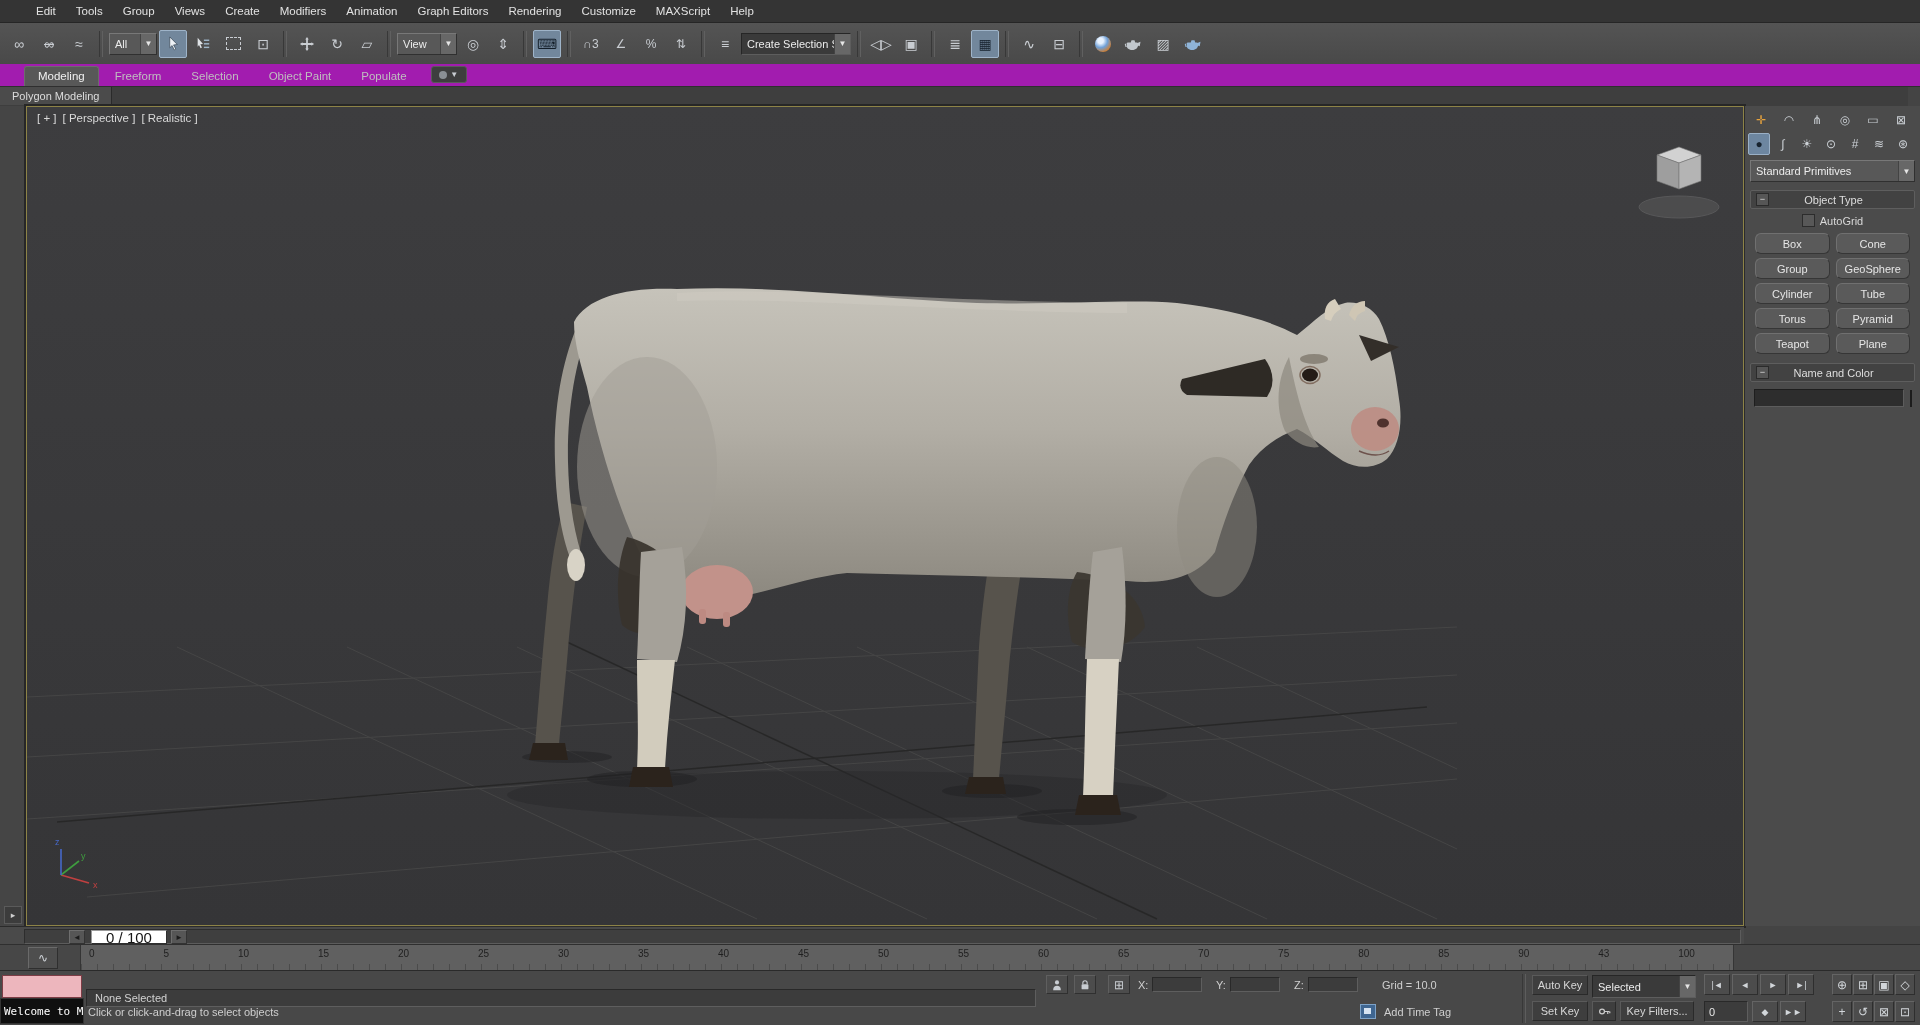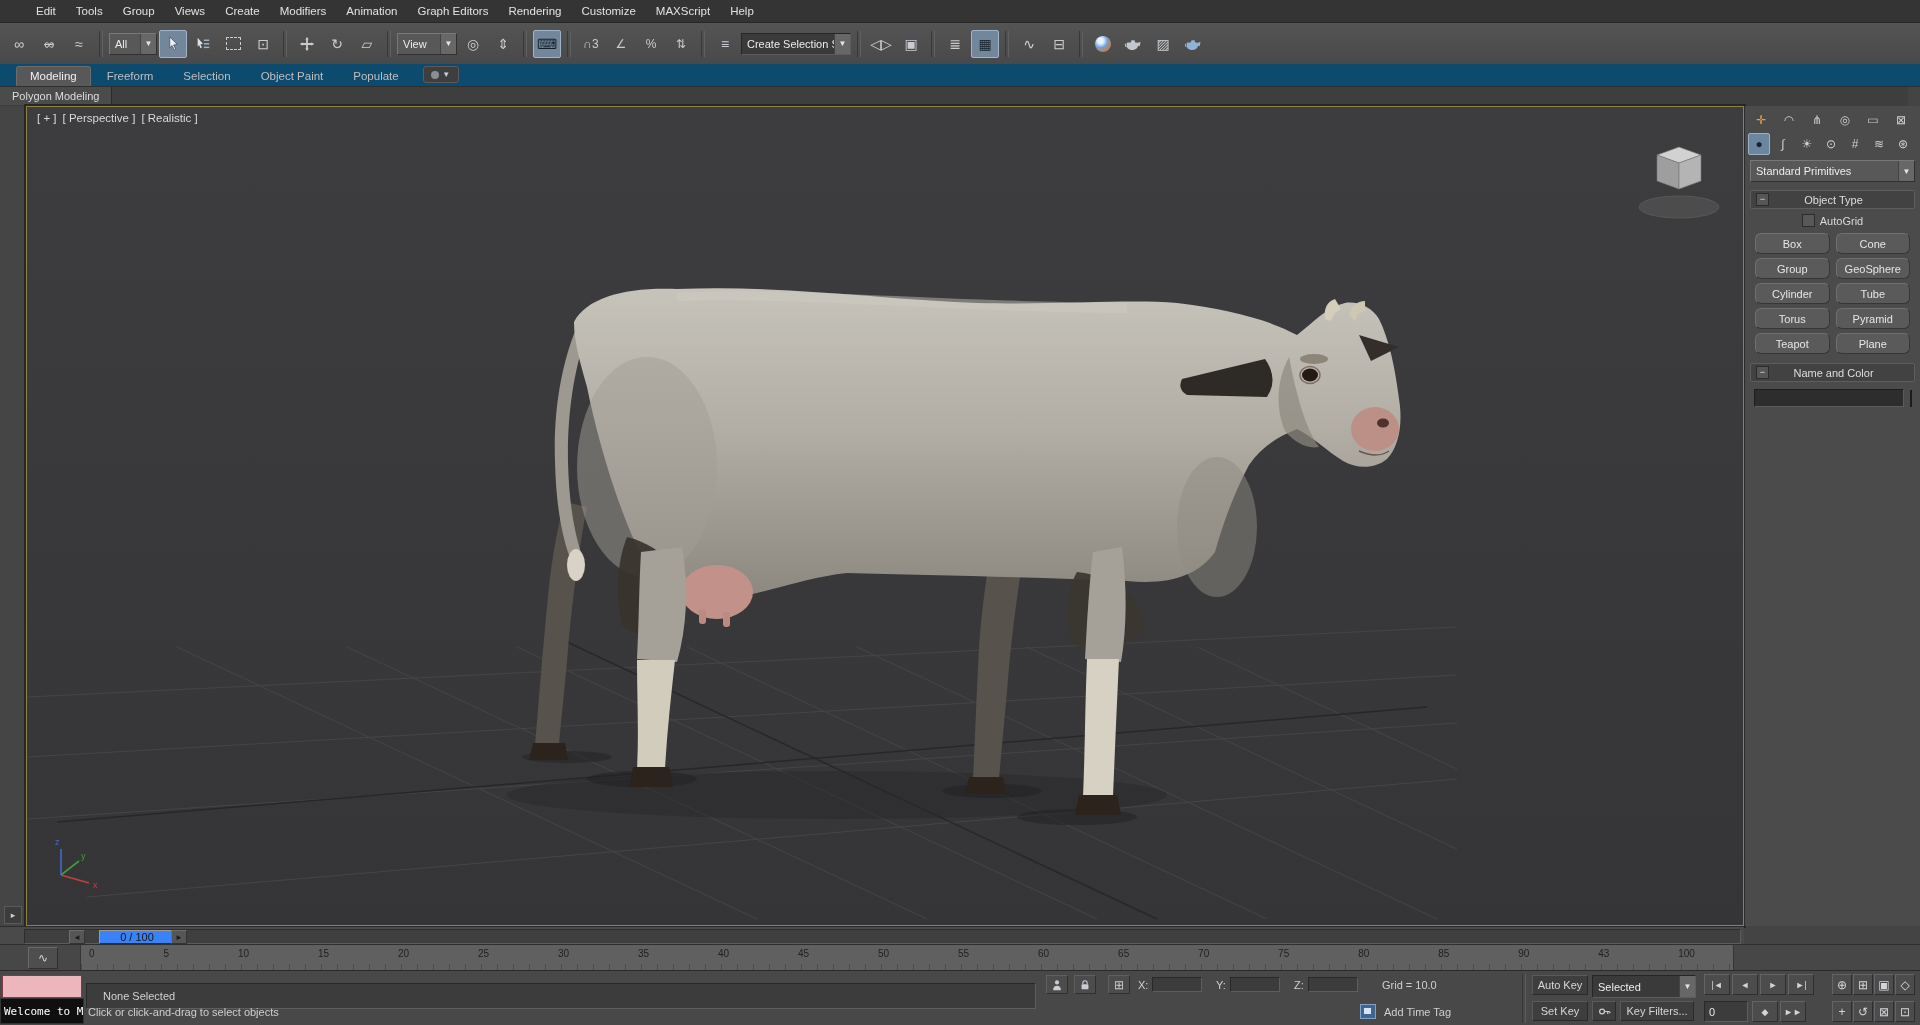--- a/index.html
+++ b/index.html
@@ -17,21 +17,21 @@
   .tbi{width:26px;height:26px;display:flex;align-items:center;justify-content:center;color:#c9cdd2;font-size:14px;border:1px solid transparent;border-radius:2px;flex:0 0 auto}
   .tbi.small{font-size:12px}
   .tbi.pressed{background:#72879c;border-color:#9fb4c9;color:#141f2a}
   .sep{width:2px;height:26px;border-left:1px solid #383838;border-right:1px solid #606060;margin:0 4px;flex:0 0 auto}
   .dd{height:20px;background:#585858;border:1px solid #787878;border-bottom-color:#303030;border-right-color:#303030;display:flex;align-items:center;font-size:11px;color:#ececec;flex:0 0 auto}
   .dd .txt{padding:0 5px;flex:1;white-space:nowrap;overflow:hidden}
   .dd .arw{width:15px;align-self:stretch;background:#676767;border-left:1px solid #434343;display:flex;align-items:center;justify-content:center;font-size:8px;color:#e6e6e6}
   .dd.sunkendd{background:#3a3a3a;border-color:#262626;border-bottom-color:#5d5d5d;border-right-color:#5d5d5d}
   .sphere-icon{width:16px;height:16px;border-radius:50%;background:radial-gradient(circle at 35% 30%, #e8f2ff 0 18%, #6fa0d8 45%, #c97f3a 75%, #57320f 100%)}
   
-  .ribbon-tabs{position:absolute;top:64px;left:0;right:0;height:22px;background:#0c4a6e;display:flex;align-items:flex-end;padding-left:16px;gap:2px;border-bottom:1px solid #2f2f2f}
+  .ribbon-tabs{position:absolute;top:64px;left:0;right:0;height:22px;background:#a21caf;display:flex;align-items:flex-end;padding-left:24px;gap:2px;border-bottom:1px solid #2f2f2f}
   .rtab{padding:3px 13px 4px;color:#bfbfbf;font-size:11.5px;border:1px solid transparent;border-bottom:none;border-radius:3px 3px 0 0;white-space:nowrap}
   .rtab.active{background:#585858;border-color:#6c6c6c;color:#f0f0f0}
   .rtab-extra{margin-left:8px;margin-bottom:3px;width:34px;height:15px;background:#3e3e3e;border:1px solid #5a5a5a;border-radius:3px;display:flex;align-items:center;justify-content:center;gap:3px;color:#c9cdd2;font-size:8px}
   .panel-strip{position:absolute;top:87px;left:0;right:12px;height:19px;background:#3e3e3e;border-bottom:1px solid #292929}
   .panel-tab{display:inline-block;height:18px;line-height:18px;padding:0 12px;background:#4b4b4b;border-right:1px solid #2a2a2a;color:#dcdcdc;font-size:11px}
   
   .leftstrip{position:absolute;top:106px;left:0;width:26px;height:820px;background:#454545;border-right:1px solid #303030}
   .vpl-btn{position:absolute;left:4px;top:800px;width:16px;height:16px;background:#3c3c3c;border:1px solid #5a5a5a;color:#cfcfcf;font-size:9px;display:flex;align-items:center;justify-content:center}
   .viewport{position:absolute;top:106px;left:26px;width:1718px;height:820px;background:#3a3a3c;border:1px solid #8d8347;box-shadow:0 0 0 2px #272727;box-sizing:border-box}
   .vp-label{position:absolute;top:5px;left:10px;display:flex;gap:6px;color:#d9d9d9;font-size:11.5px;z-index:3}
@@ -51,33 +51,33 @@
   .check{width:11px;height:11px;background:#585858;border:1px solid #2c2c2c}
   .ot-grid{display:grid;grid-template-columns:1fr 1fr;gap:4px 6px;padding:6px 10px 2px}
   .btn{height:19px;background:#5a5a5a;border:1px solid #707070;border-bottom-color:#363636;border-right-color:#363636;border-radius:6px;color:#e6e6e6;font-size:11px;display:flex;align-items:center;justify-content:center;white-space:nowrap}
   .name-row{display:flex;gap:6px;padding:7px 9px;align-items:center}
   .text-field{flex:1;height:16px;background:#2d2d2d;border:1px solid #1e1e1e;border-bottom-color:#5c5c5c;border-right-color:#5c5c5c;color:#e0e0e0;font-family:"Liberation Sans",sans-serif;font-size:11px;padding:0 3px;box-sizing:content-box}
   .swatch{width:15px;height:15px;border:1px solid #1c1c1c}
   
   .timeslider{position:absolute;top:926px;left:0;width:1744px;height:18px;background:#4a4a4a;border-top:1px solid #2b2b2b;box-sizing:border-box}
   .ts-groove{position:absolute;left:24px;right:3px;top:2px;height:13px;background:#3f3f3f;border:1px solid #2d2d2d;border-bottom-color:#5c5c5c;border-right-color:#5c5c5c}
   .ts-arrow{position:absolute;top:0;width:14px;height:12px;background:#565656;border:1px solid #6e6e6e;border-bottom-color:#333;border-right-color:#333;color:#1c1c1c;font-size:8px;display:flex;align-items:center;justify-content:center}
-  .ts-handle{position:absolute;left:74px;top:0;width:74px;height:12px;background:#3b82f6;border:1px solid #9a9a9a;border-bottom-color:#2f2f2f;border-right-color:#2f2f2f;color:#151515;display:flex;align-items:center;justify-content:center;font-size:11px}
+  .ts-handle{position:absolute;left:66px;top:0;width:74px;height:12px;background:#ffffff;border:1px solid #9a9a9a;border-bottom-color:#2f2f2f;border-right-color:#2f2f2f;color:#151515;display:flex;align-items:center;justify-content:center;font-size:15px}
   
   .ruler{position:absolute;top:944px;left:0;right:0;height:26px;background:#474747;border-top:1px solid #2f2f2f;box-sizing:border-box}
   .mini-curve{position:absolute;left:28px;top:2px;width:28px;height:20px;background:#4e4e4e;border:1px solid #6a6a6a;border-bottom-color:#2f2f2f;border-right-color:#2f2f2f;color:#cfd3d8;display:flex;align-items:center;justify-content:center;font-size:12px}
   .ruler-band{position:absolute;left:80px;top:0;width:1652px;height:25px;background:#606060;border-left:1px solid #353535;border-right:1px solid #353535}
   .ruler-band::after{content:"";position:absolute;left:0;right:0;bottom:0;height:6px;background:repeating-linear-gradient(90deg,#4b4b4b 0 1px,transparent 1px 16px)}
   .ticks{position:absolute;left:8px;right:38px;top:3px;display:flex;justify-content:space-between;color:#1f1f1f;font-size:10px}
   
   .statusbar{position:absolute;top:970px;left:0;right:0;height:55px;background:#484848;border-top:1px solid #2a2a2a;box-sizing:border-box}
   .sunken{background:#3c3c3c;border:1px solid #292929;border-bottom-color:#5e5e5e;border-right-color:#5e5e5e;box-sizing:border-box}
   .pinkbox{position:absolute;left:2px;top:4px;width:78px;height:21px;background:#edb6bd;border:1px solid #7d3c45}
   .welcome{position:absolute;left:0;top:27px;width:84px;height:26px;background:#0f0f0f;border:1px solid #333;color:#fff;font-family:"DejaVu Sans Mono",monospace;font-size:11px;line-height:25px;padding-left:3px;box-sizing:border-box;white-space:nowrap;overflow:hidden}
-  .status-field{position:absolute;left:86px;top:12px;width:950px;height:26px;display:flex;align-items:center;padding-left:16px;color:#d2d2d2}
+  .status-field{position:absolute;left:86px;top:18px;width:950px;height:18px;display:flex;align-items:center;padding-left:8px;color:#d2d2d2}
   .prompt-line{position:absolute;left:88px;top:35px;color:#cfcfcf;white-space:nowrap}
   .sbtn{position:absolute;width:22px;height:19px;display:flex;align-items:center;justify-content:center;color:#c9cdd2;font-size:12px;background:#4c4c4c;border:1px solid #5f5f5f;border-bottom-color:#303030;border-right-color:#303030;box-sizing:border-box}
   .coord-label{position:absolute;top:8px;color:#cfcfcf}
   .coord-input{position:absolute;top:6px;width:50px;height:15px;color:#e0e0e0;font-size:11px;padding:0 3px}
   .flat-label{position:absolute;color:#cfcfcf;white-space:nowrap}
   .vsep{position:absolute;top:3px;width:2px;height:49px;border-left:1px solid #383838;border-right:1px solid #5d5d5d}
   .keybtn{position:absolute;height:20px;background:#3e3e3e;border:1px solid #5a5a5a;border-bottom-color:#2a2a2a;border-right-color:#2a2a2a;color:#d6d6d6;display:flex;align-items:center;justify-content:center;box-sizing:border-box;white-space:nowrap;font-size:11px}
   .pbtn{position:absolute;width:26px;height:21px;background:#4c4c4c;border:1px solid #646464;border-bottom-color:#2e2e2e;border-right-color:#2e2e2e;color:#d2d6da;display:flex;align-items:center;justify-content:center;font-size:9px;box-sizing:border-box}
   .navbtn{position:absolute;width:20px;height:21px;background:#4c4c4c;border:1px solid #646464;border-bottom-color:#2e2e2e;border-right-color:#2e2e2e;color:#d2d6da;display:flex;align-items:center;justify-content:center;font-size:12px;box-sizing:border-box}
   .frame-input{position:absolute;left:1704px;top:30px;width:44px;height:21px;color:#e6e6e6;font-size:11px;text-align:left;padding:0 4px}

